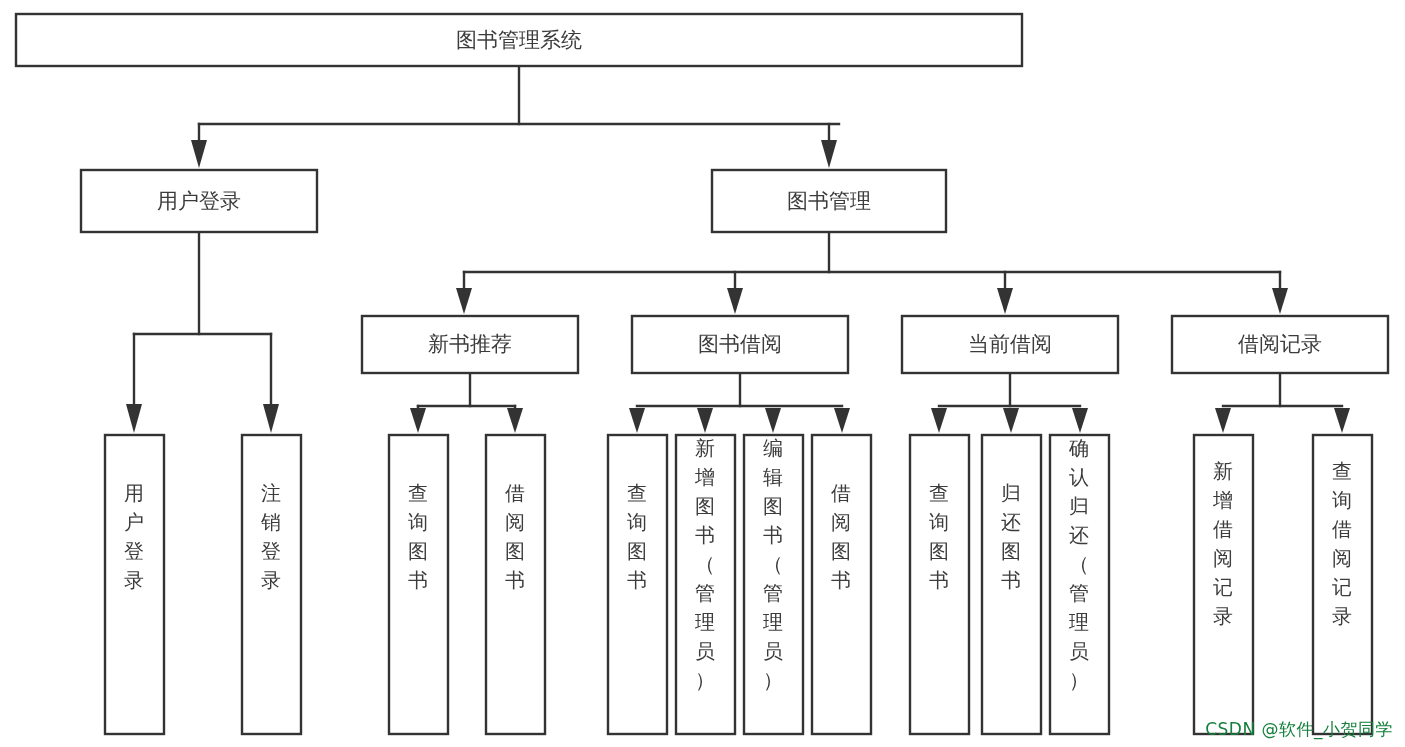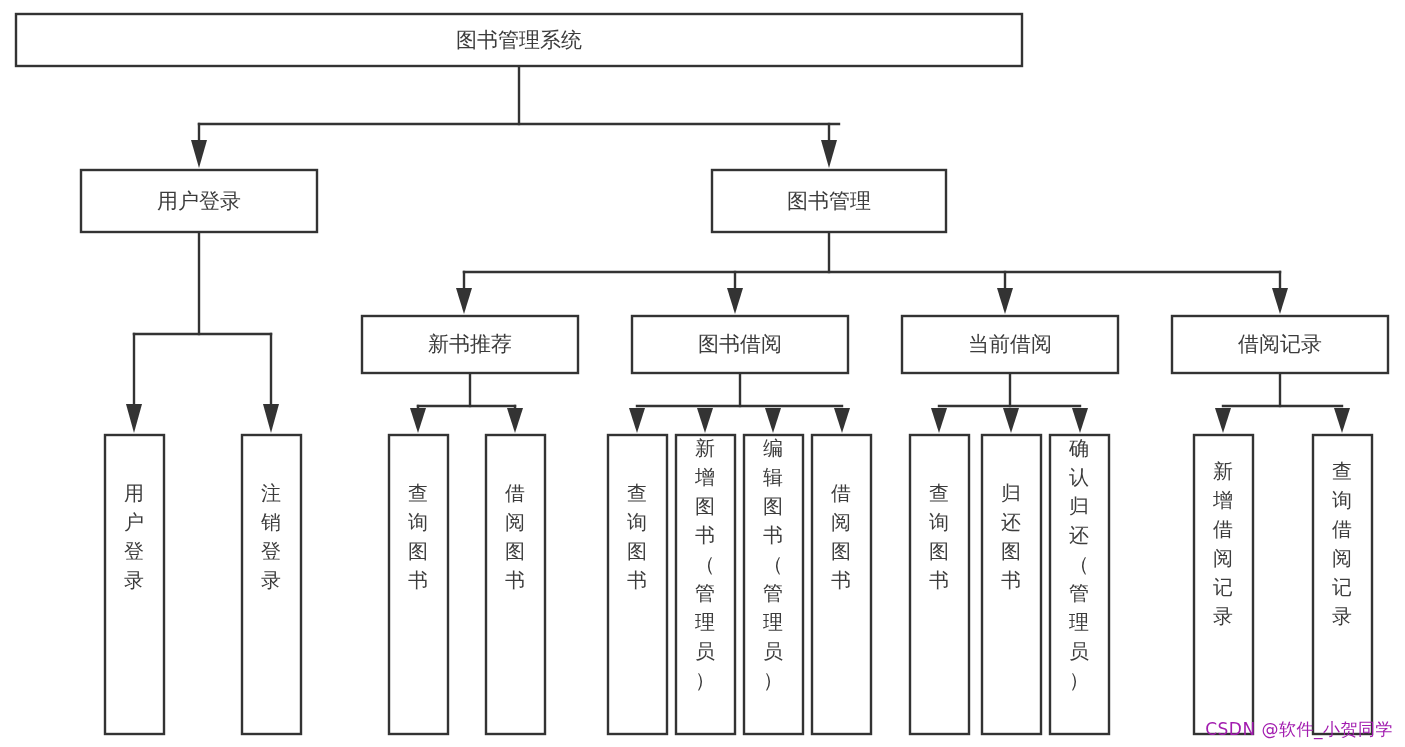--- a/index.html
+++ b/index.html
@@ -56,21 +56,21 @@
     font-family: "DejaVu Sans", "Liberation Sans", sans-serif;
     font-size: 20px;
     text-anchor: middle;
   }
   .watermark {
     position: absolute;
     right: 12px;
     bottom: 6px;
     font-family: "DejaVu Sans", "Liberation Sans", sans-serif;
     font-size: 17px;
-    color: #a21caf;
+    color: #15803d;
     letter-spacing: 0.5px;
     white-space: nowrap;
     user-select: none;
   }
 </style>
 </head>
 <body>
 
 <div id="chart-root">
 

